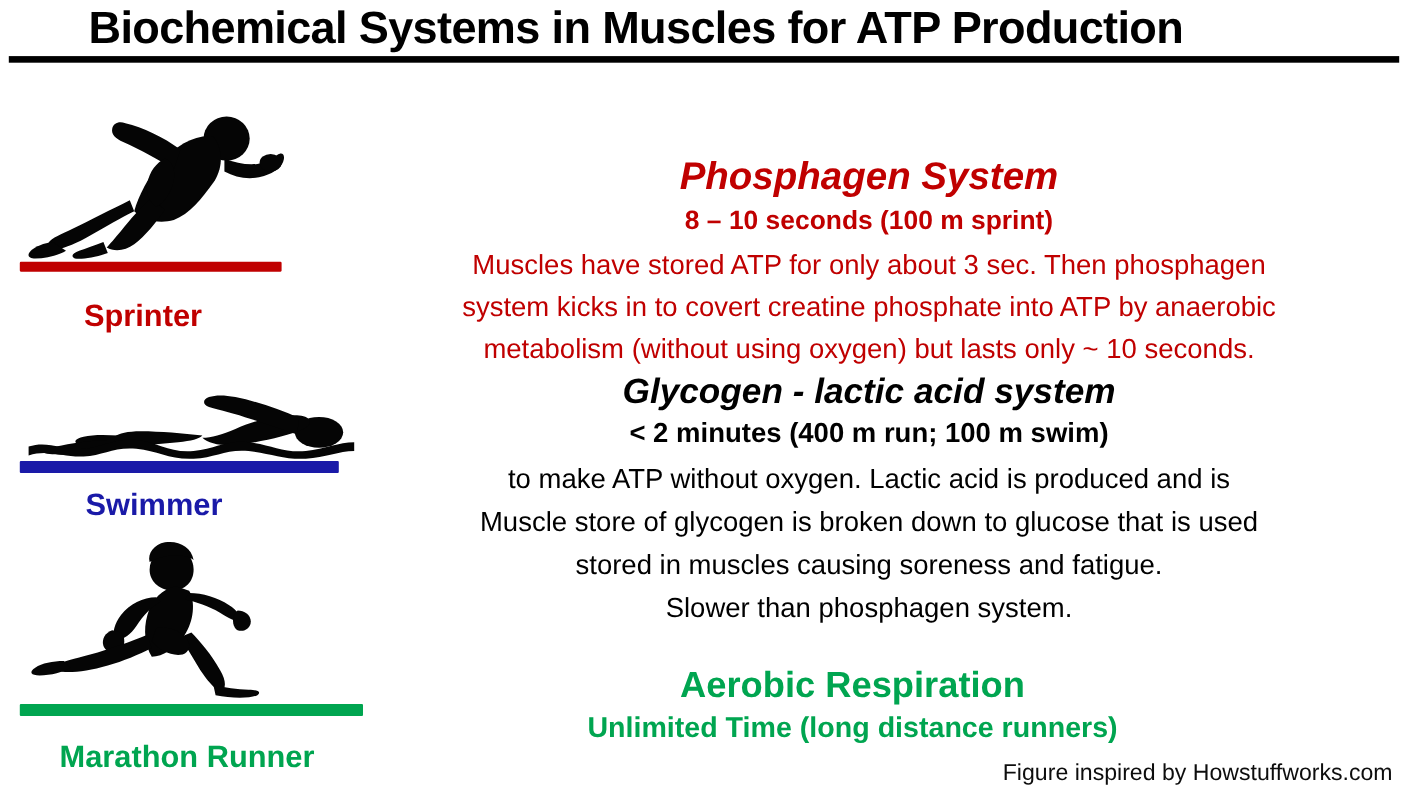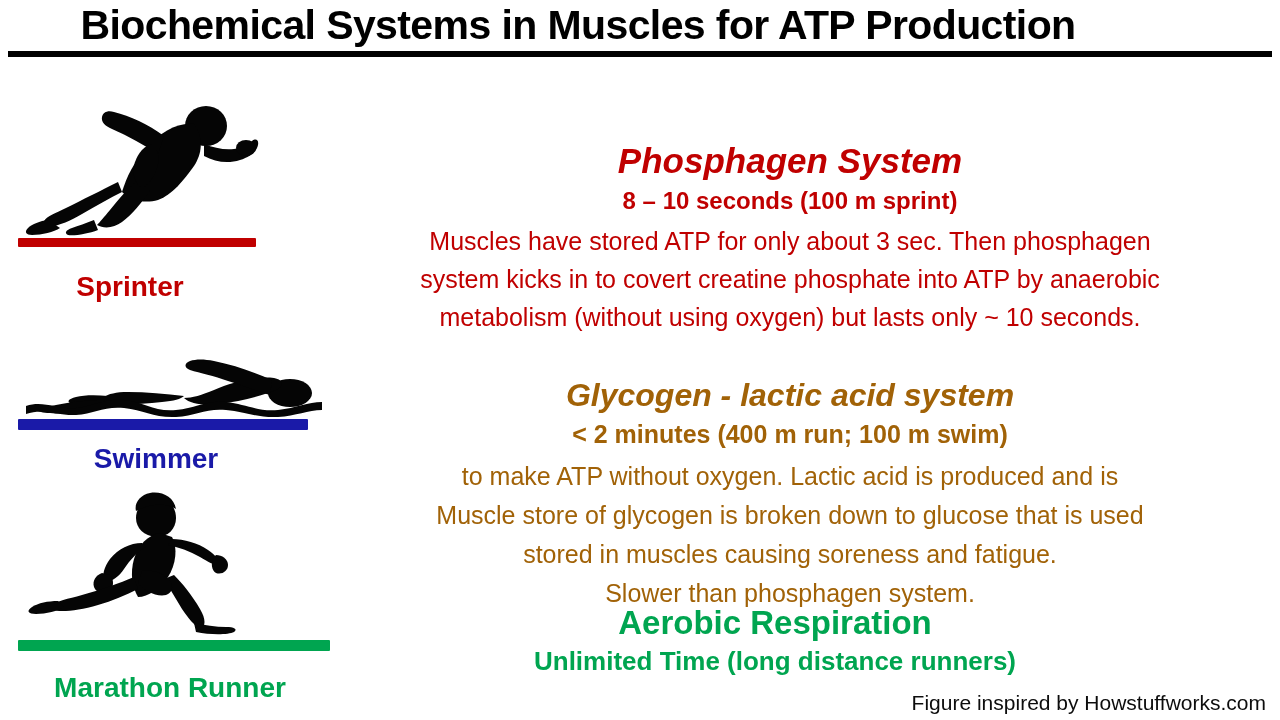--- a/index.html
+++ b/index.html
@@ -55,21 +55,21 @@
   }
 
   
   #sprinter-block   { left: 18px;  top: 96px;  width: 250px; height: 140px; }
   #sprinter-bar     { left: 18px;  top: 238px; width: 238px; height: 9px;  background: #C00000; }
   #sprinter-label   { left: 4px;   top: 271px; width: 252px; color: #C00000; }
 
   
   #swimmer-block    { left: 18px;  top: 340px; width: 310px; height: 78px; }
   #swimmer-bar      { left: 18px;  top: 419px; width: 290px; height: 11px; background: #1A1AA8; }
-  #swimmer-label    { left: 16px;   top: 443px; width: 280px; color: #1A1AA8; }
+  #swimmer-label    { left: 0px;   top: 443px; width: 280px; color: #1A1AA8; }
 
   
   #marathon-block   { left: 18px;  top: 485px; width: 312px; height: 152px; }
   #marathon-bar     { left: 18px;  top: 640px; width: 312px; height: 11px; background: #00A550; }
   #marathon-label   { left: 0px;   top: 672px; width: 340px; color: #00A550; }
 
   
   .system-block { position: absolute; text-align: center; }
   .system-heading {
     font-weight: bold;
@@ -243,21 +243,21 @@
 <div id="phosphagen-block" class="system-block" style="color: rgb(192, 0, 0);">
   <div class="system-heading">Phosphagen System</div>
   <div class="system-duration">8 – 10 seconds  (100 m sprint)</div>
   <div class="system-body">
     <p>Muscles have stored ATP for only about 3 sec. Then phosphagen</p>
     <p>system kicks in to covert creatine phosphate into ATP by anaerobic</p>
     <p>metabolism (without using oxygen) but lasts only ~ 10 seconds.</p>
   </div>
 </div>
 
-<div id="glycogen-block" class="system-block" style="color: #a16207; margin-top: 40px;">
+<div id="glycogen-block" class="system-block" style="color: #000000;">
   <div class="system-heading">Glycogen - lactic acid system</div>
   <div class="system-duration">&lt; 2 minutes  (400 m run; 100 m swim)</div>
   <div class="system-body">
     <p>to make ATP without oxygen.   Lactic acid is produced and is</p>
     <p>Muscle store of glycogen is broken down to glucose that is used</p>
     <p>stored in muscles causing soreness and fatigue.</p>
     <p>Slower than phosphagen system.</p>
   </div>
 </div>
 

